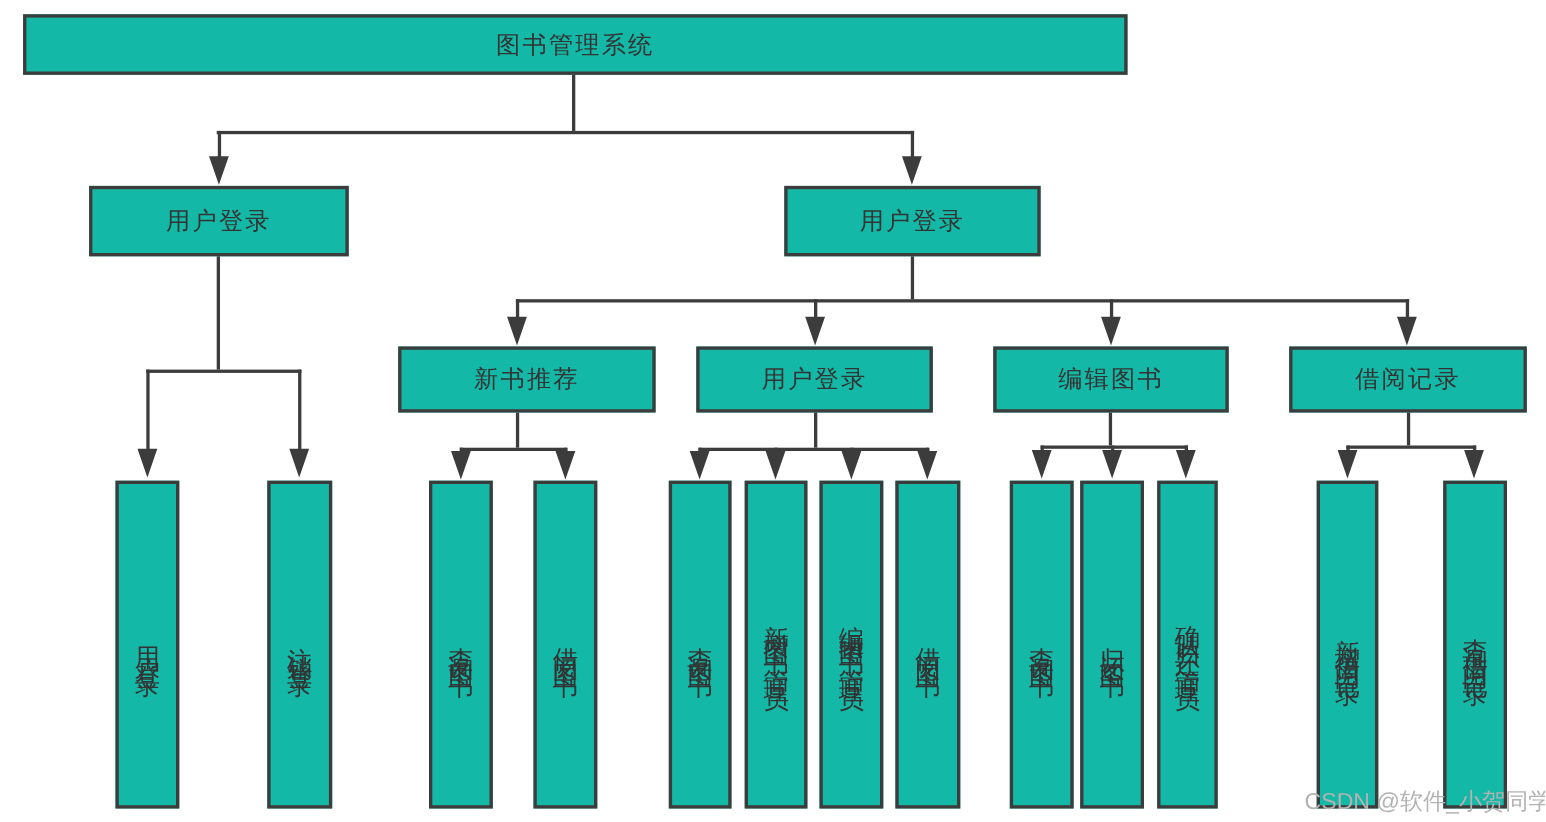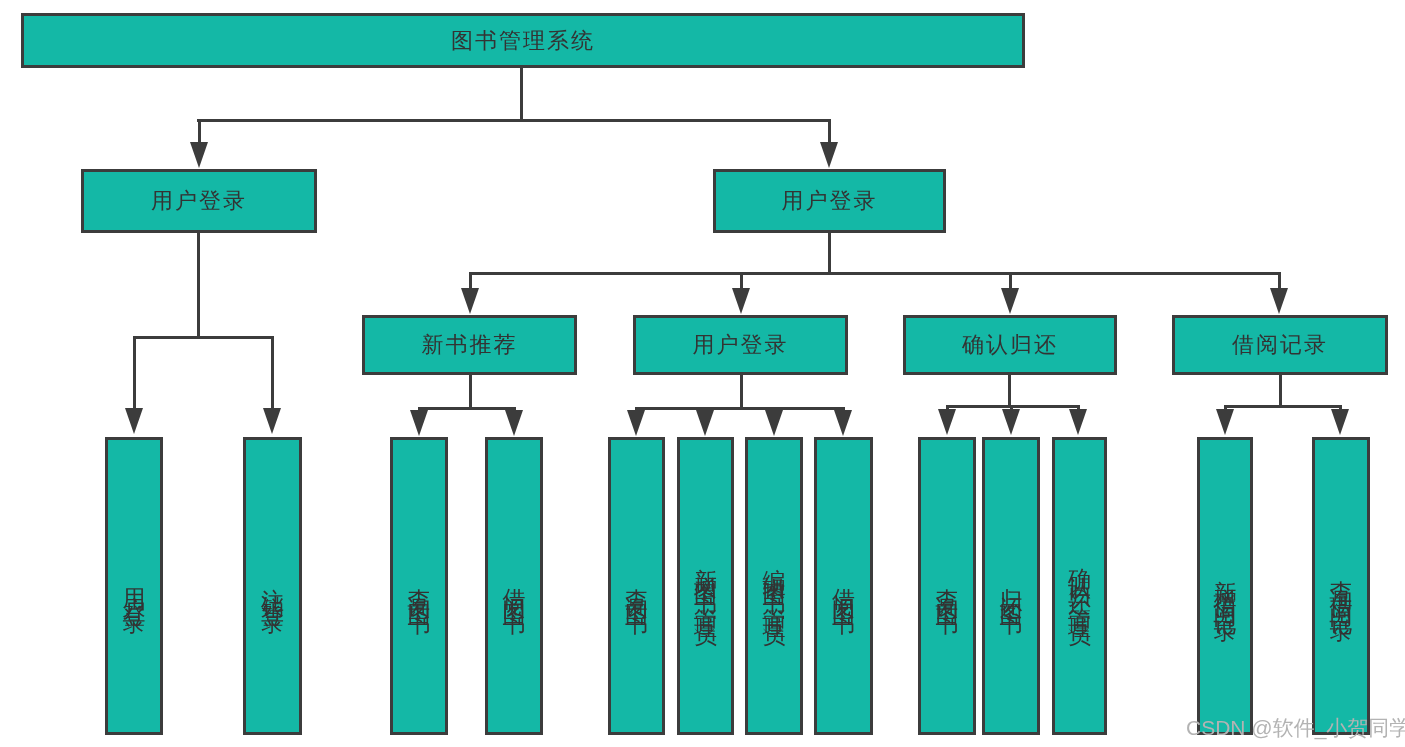--- a/index.html
+++ b/index.html
@@ -61,30 +61,30 @@
   </div>
 
   <div class="node hnode" style="left:81px;top:169px;width:236px;height:64px;">
     <span>用户登录</span>
   </div>
 
   <div class="node hnode" style="left:713px;top:169px;width:233px;height:64px;">
     <span>用户登录</span>
   </div>
 
-  <div class="node hnode" style="left:362px;top:315px;width:215px;height:60px;">
+  <div class="node hnode" style="left:362px;top:315px;width:234px;height:60px;">
     <span>新书推荐</span>
   </div>
 
   <div class="node hnode" style="left:633px;top:315px;width:215px;height:60px;">
     <span>用户登录</span>
   </div>
 
   <div class="node hnode" style="left:903px;top:315px;width:214px;height:60px;">
-    <span>确认归还</span>
+    <span>编辑图书</span>
   </div>
 
   <div class="node hnode" style="left:1172px;top:315px;width:216px;height:60px;">
     <span>借阅记录</span>
   </div>
 
   <div class="node leaf" style="left:105px;top:437px;width:58px;height:298px;">
     <span class="vtext">用户登录</span>
   </div>
 

